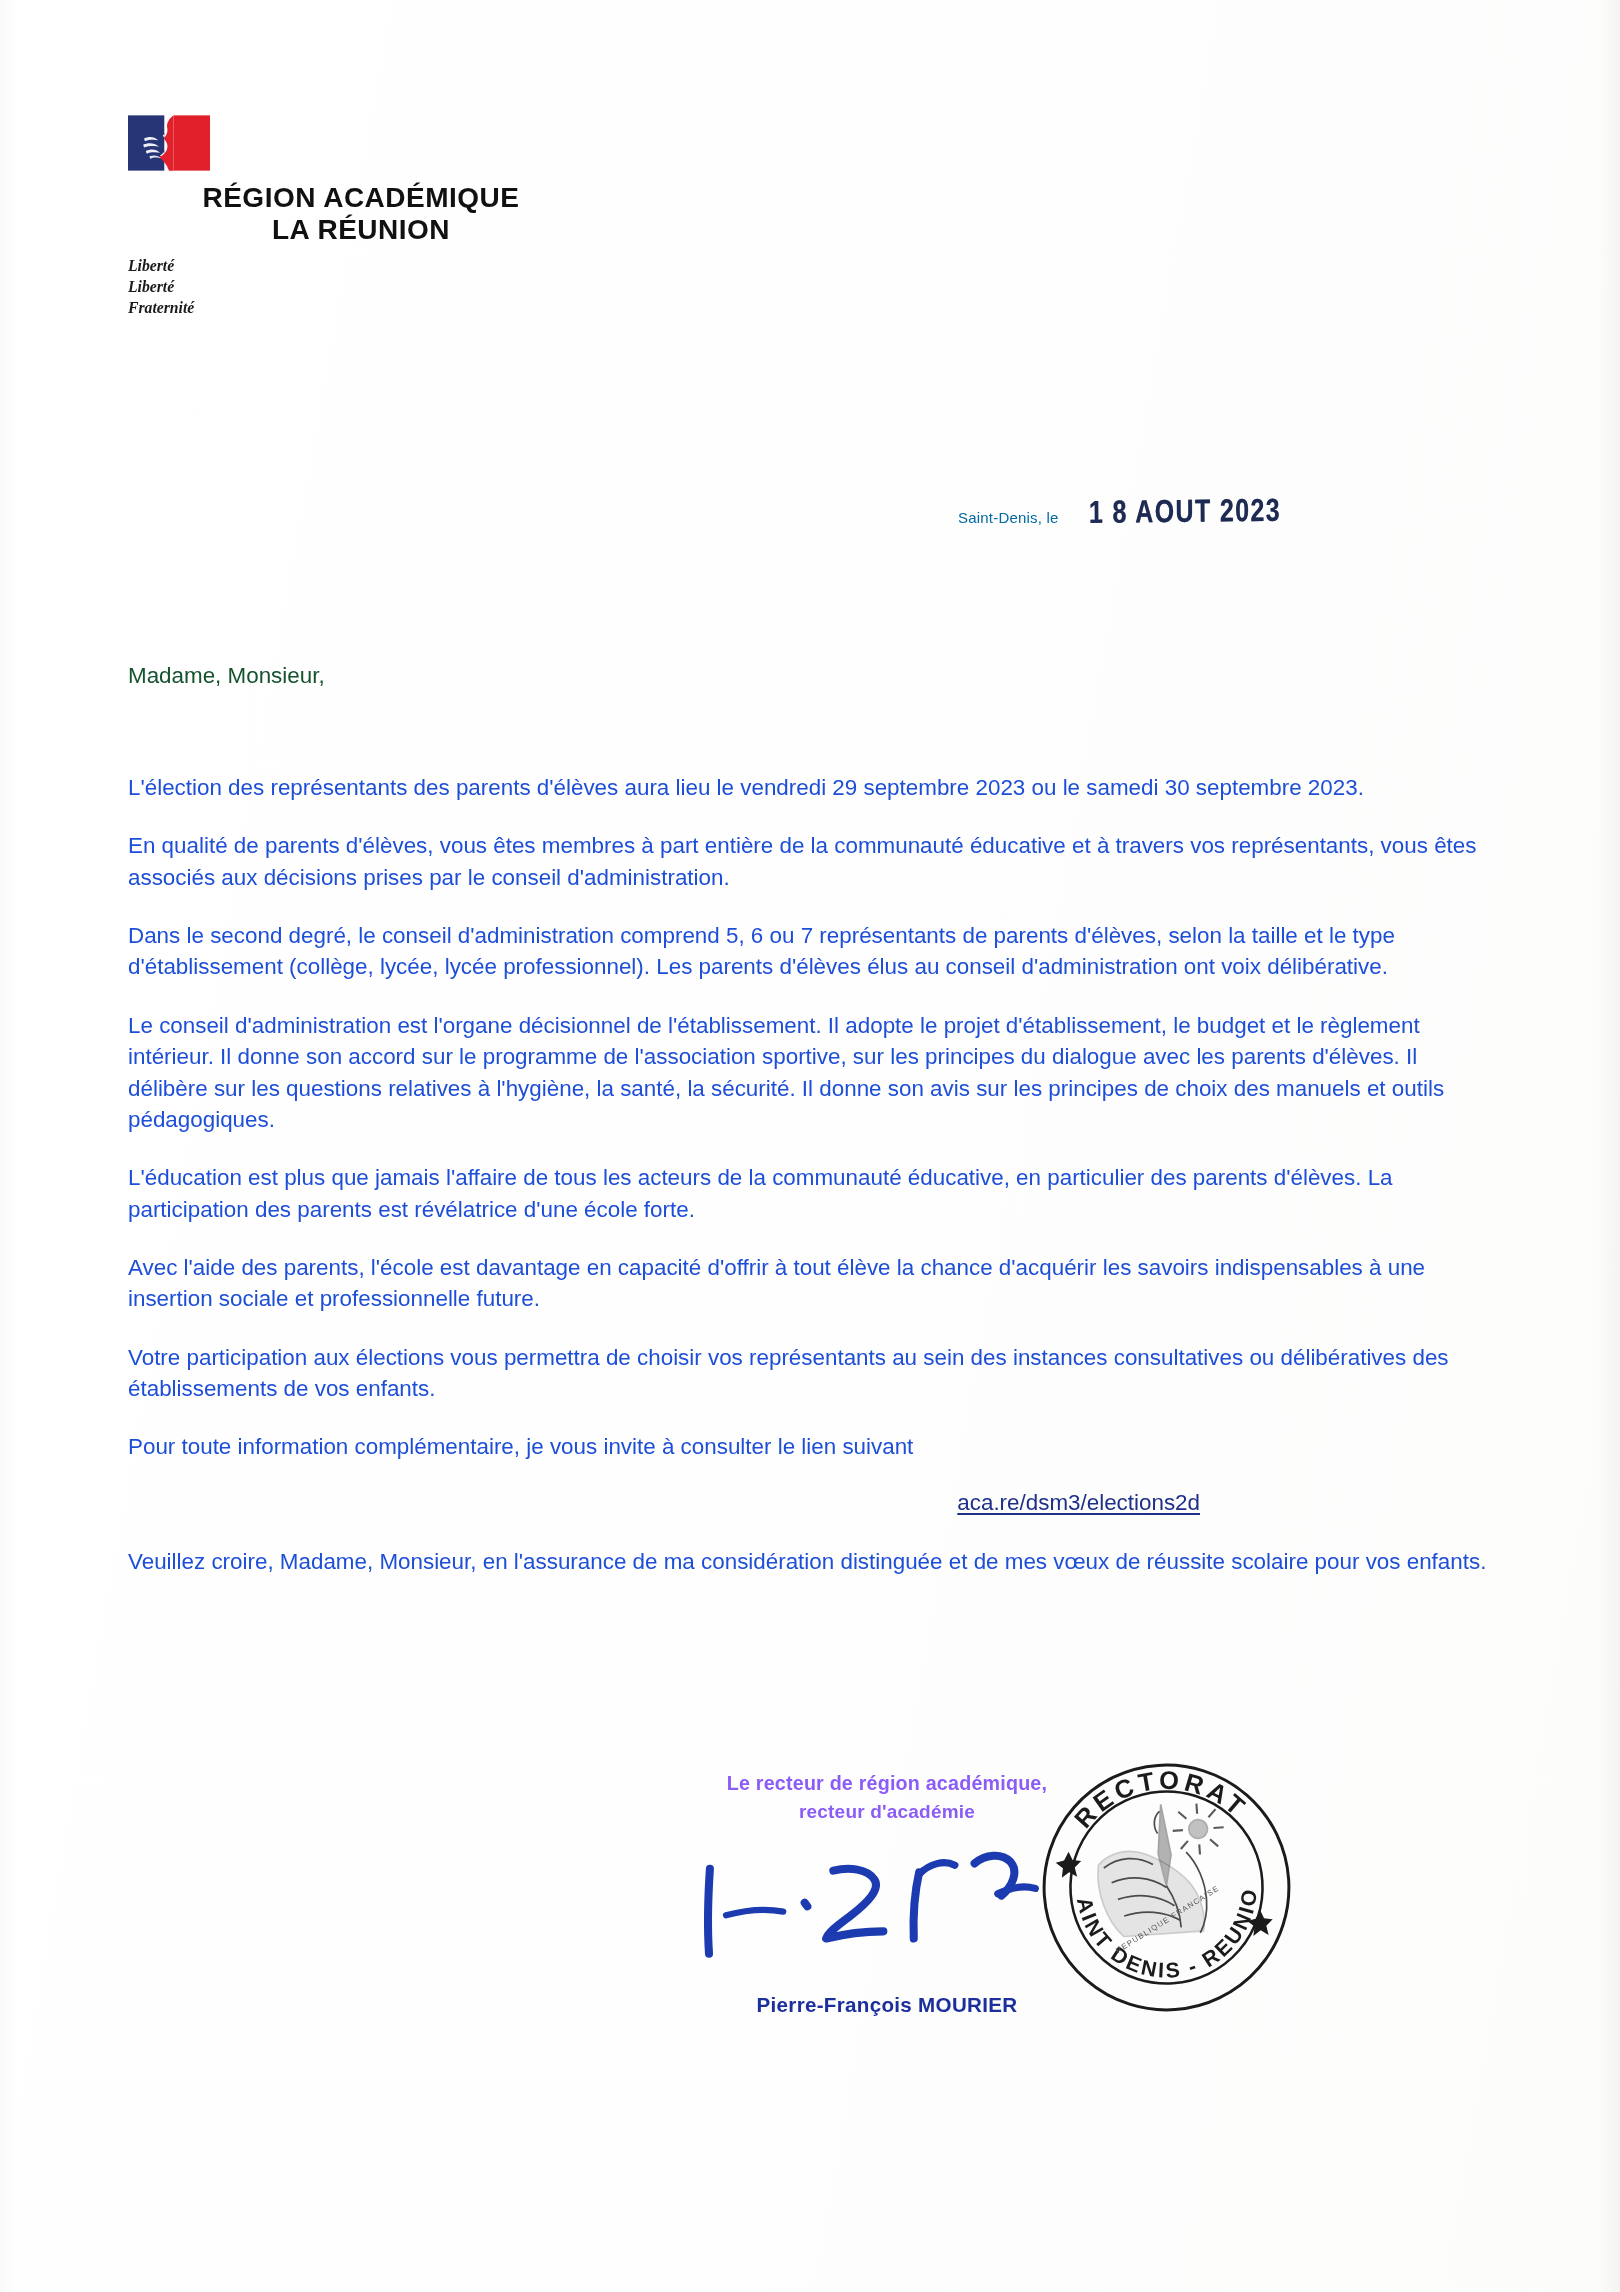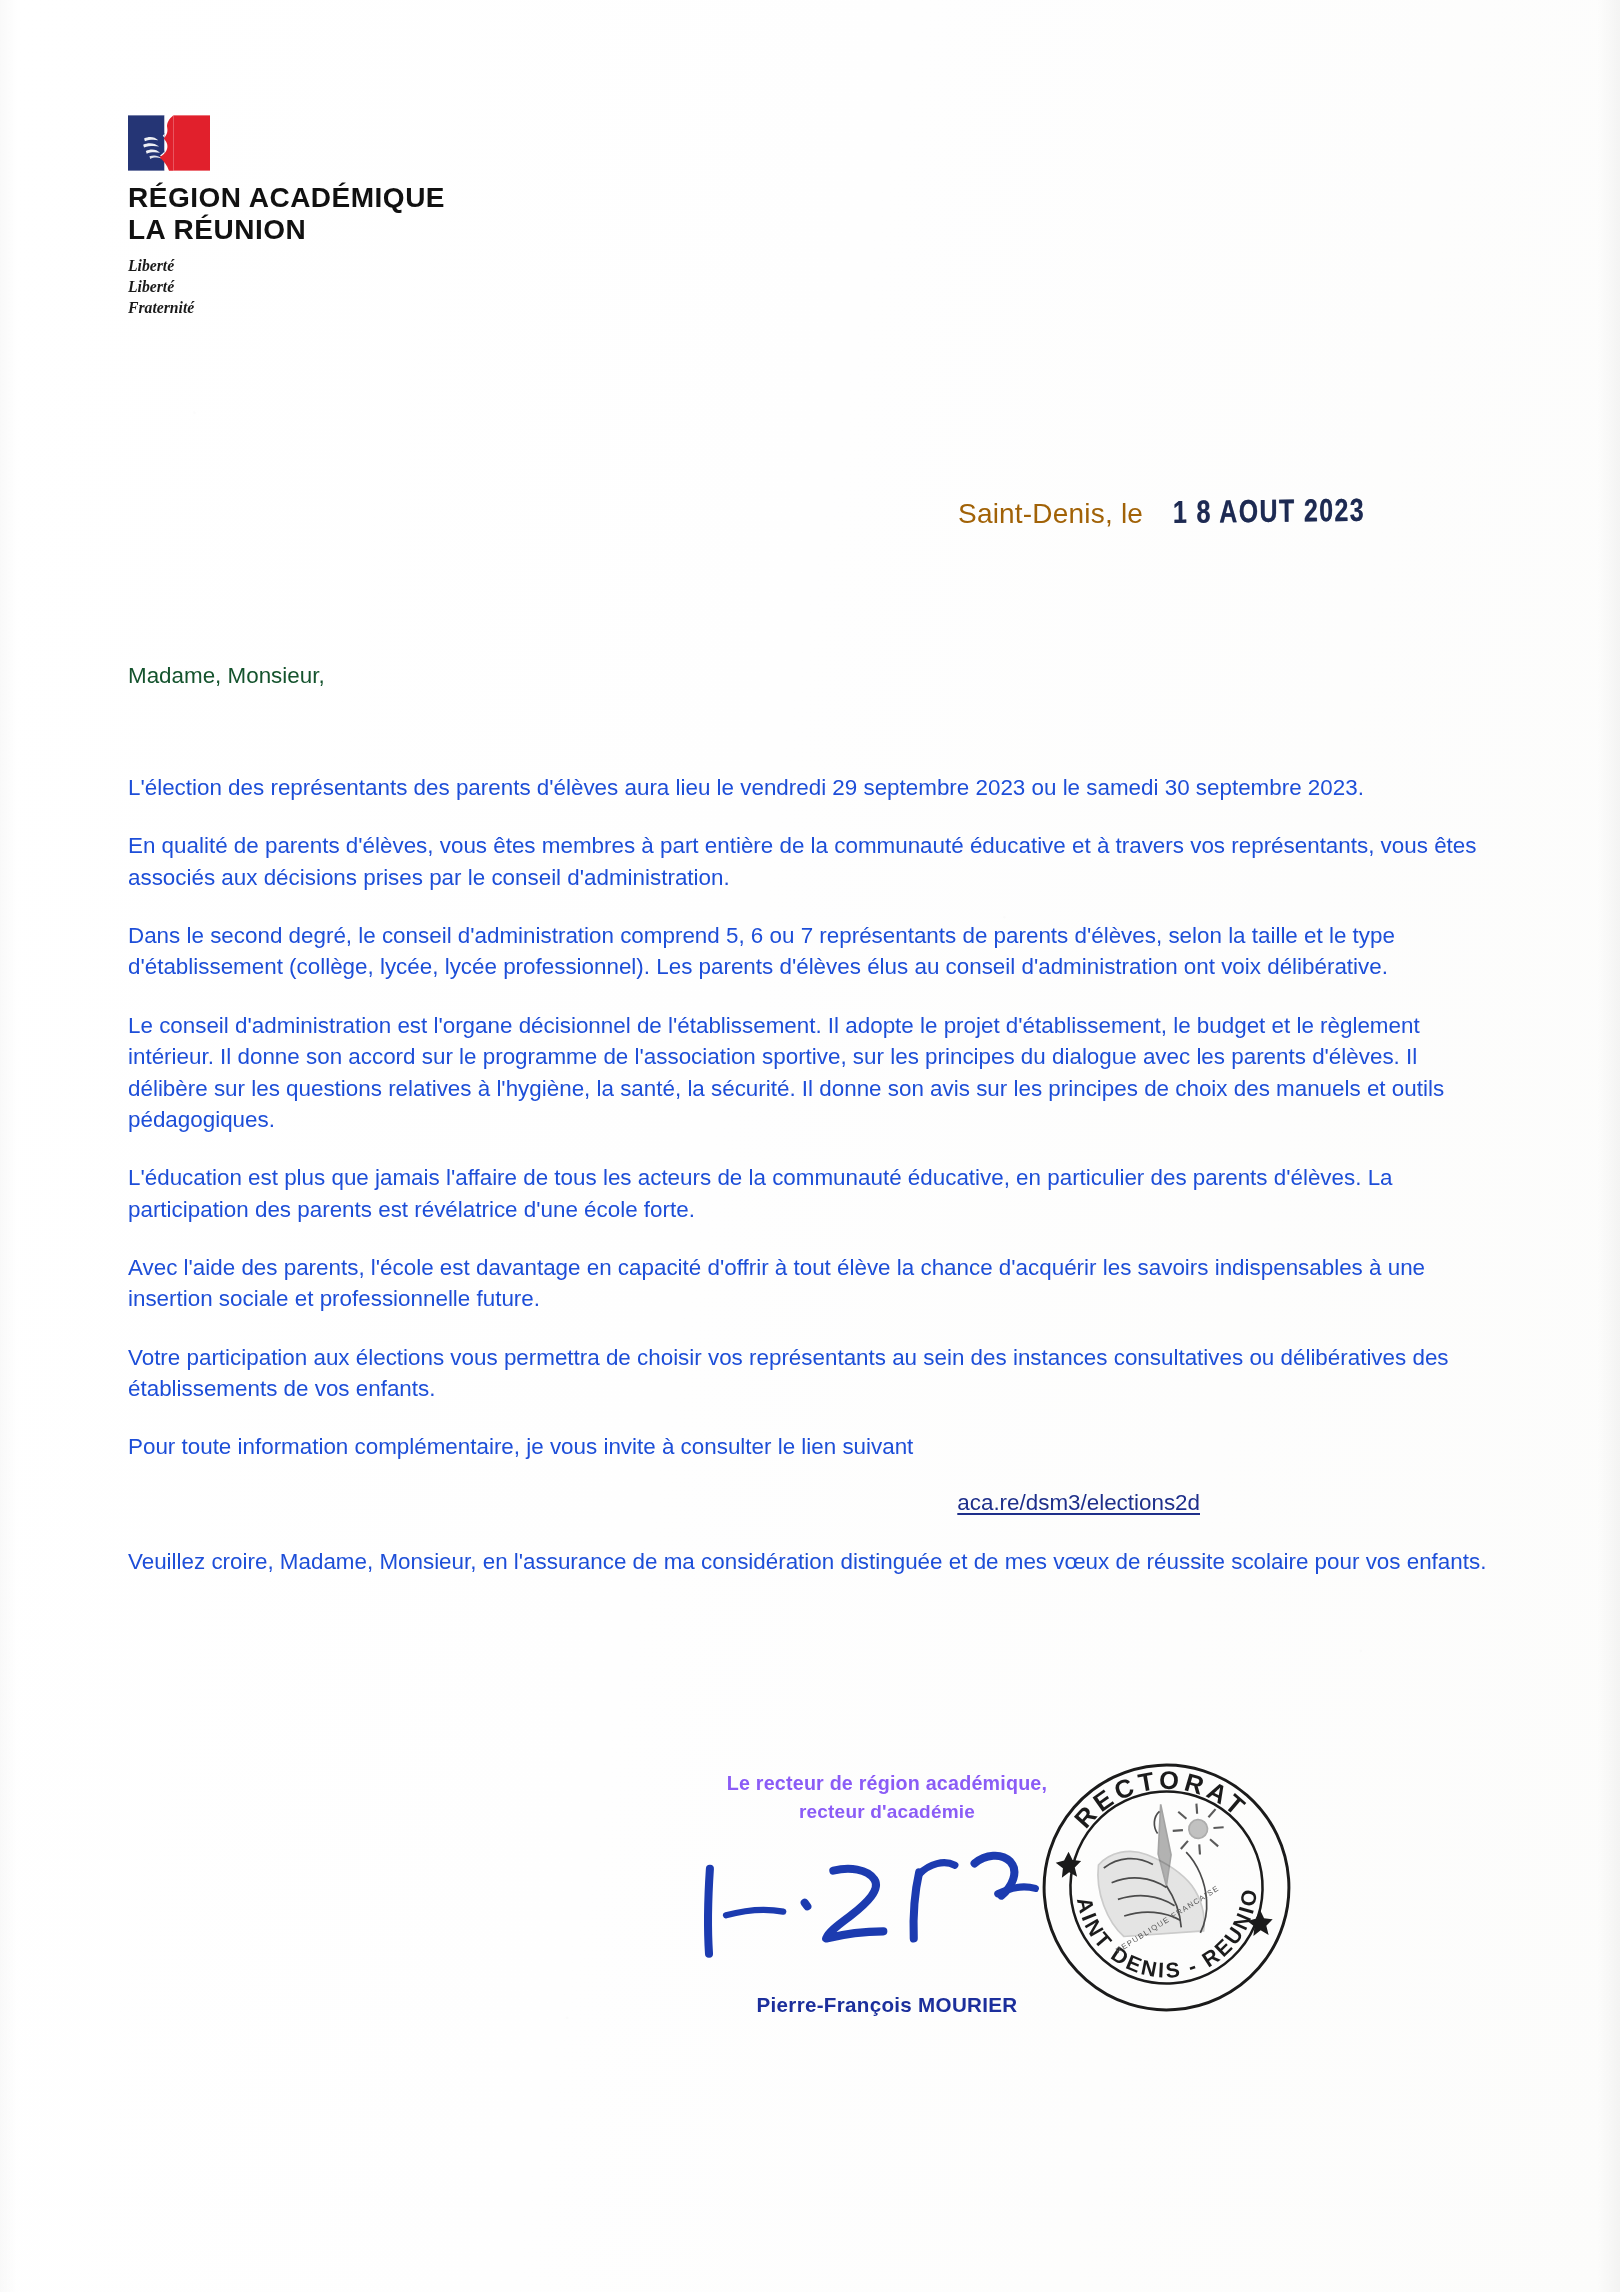--- a/index.html
+++ b/index.html
@@ -58,20 +58,21 @@
     margin-bottom: 10.7px;
   }
   .org-name {
     font-family: "Liberation Sans", sans-serif;
     font-weight: bold;
     font-size: 28px;
     letter-spacing: 0.5px;
     line-height: 1.14;
     color: #111111;
     white-space: pre-line;
+    text-align: center;
   }
   .motto {
     margin-top: 10.7px;
     font-family: "Liberation Serif", serif;
     font-style: italic;
     font-size: 15.7px;
     line-height: 1.32;
     color: #1a1a1a;
     font-weight: bold;
   }
@@ -80,22 +81,22 @@
   
   .dateline {
     position: absolute;
     left: 958px;
     top: 494px;
     display: flex;
     align-items: baseline;
     gap: 30px;
   }
   .dateline-label {
-    font-size: 28px;
-    color: #a16207;
+    font-size: 15px;
+    color: #0369a1;
     letter-spacing: 0.2px;
   }
   .date-stamp {
     font-family: "Liberation Sans Narrow", "Liberation Sans", sans-serif;
     font-weight: bold;
     font-size: 32px;
     letter-spacing: 1.8px;
     color: #1d2a52;
     transform: scaleX(0.78) rotate(-0.5deg);
     transform-origin: left bottom;

